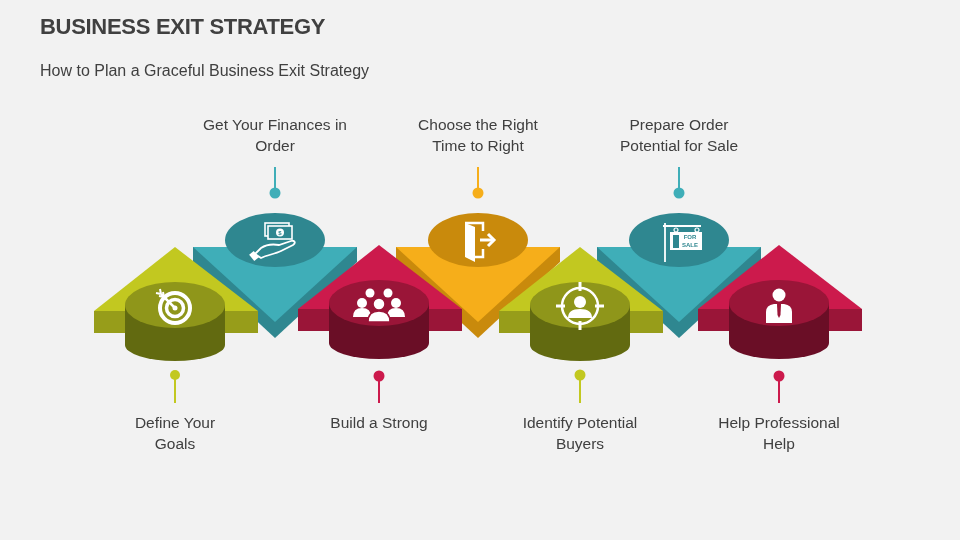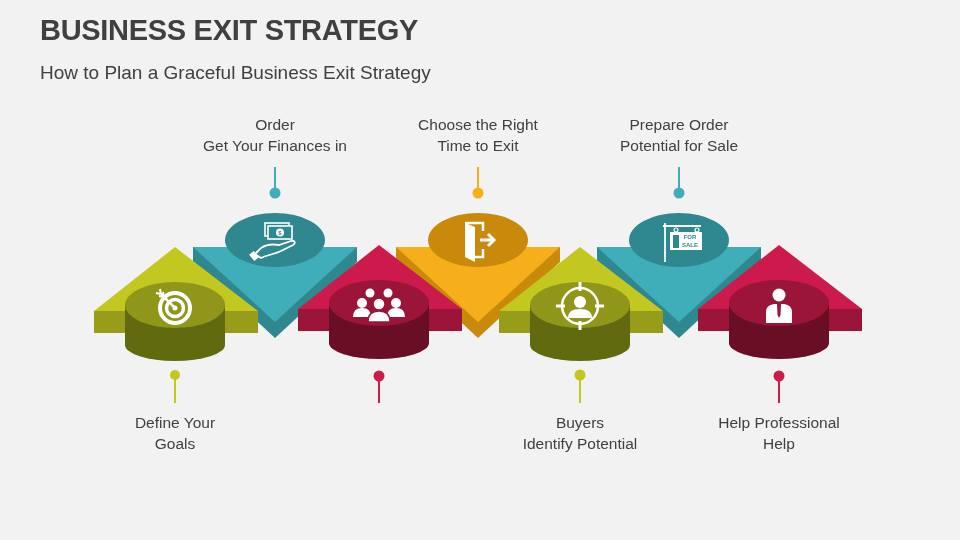--- a/index.html
+++ b/index.html
@@ -1,18 +1,18 @@
 <!DOCTYPE html>
 <html><head>
 <meta charset="utf-8">
 <style>
   html,body{margin:0;padding:0;}
   body{width:960px;height:540px;background:#f2f2f2;overflow:hidden;position:relative;font-family:"Liberation Sans","DejaVu Sans",sans-serif;}
-  .title{position:absolute;left:40px;top:14px;font-size:29px;font-weight:bold;color:#404040;letter-spacing:-0.3px;}
-  .subtitle{position:absolute;left:40px;top:62px;font-size:19px;color:#404040;}
+  .title{position:absolute;left:40px;top:14px;font-size:22px;font-weight:bold;color:#404040;letter-spacing:-0.3px;}
+  .subtitle{position:absolute;left:40px;top:62px;font-size:16px;color:#404040;}
   svg.diagram{position:absolute;left:0;top:0;}
   .label{position:absolute;width:180px;text-align:center;font-size:15.5px;line-height:21px;color:#404040;}
 </style>
 </head>
 <body>
 
 <div class="title">BUSINESS EXIT STRATEGY</div>
 <div class="subtitle">How to Plan a Graceful Business Exit Strategy</div>
 
 <svg class="diagram" width="960" height="540" viewBox="0 0 960 540">
@@ -153,32 +153,33 @@
       <circle cx="779" cy="376" r="5.5" fill="#cc1a4c"></circle>
       <line x1="779" y1="376" x2="779" y2="403" stroke="#cc1a4c" stroke-width="2"></line>
     </g>
 </svg>
 
 <div class="label" style="left:85px;top:412px;">
   <div>Define Your</div>
   <div>Goals</div>
 </div>
 <div class="label" style="left:185px;top:114px;">
+  <div>Get Your Finances in</div>
   <div>Order</div>
-  <div>Get Your Finances in</div>
 </div>
 <div class="label" style="left:289px;top:412px;">
+  <div>Build a Strong</div>
 </div>
 <div class="label" style="left:388px;top:114px;">
   <div>Choose the Right</div>
-  <div>Time to Exit</div>
+  <div>Time to Right</div>
 </div>
 <div class="label" style="left:490px;top:412px;">
+  <div>Identify Potential</div>
   <div>Buyers</div>
-  <div>Identify Potential</div>
 </div>
 <div class="label" style="left:589px;top:114px;">
   <div>Prepare Order</div>
   <div>Potential for Sale</div>
 </div>
 <div class="label" style="left:689px;top:412px;">
   <div>Help Professional</div>
   <div>Help</div>
 </div>
 

